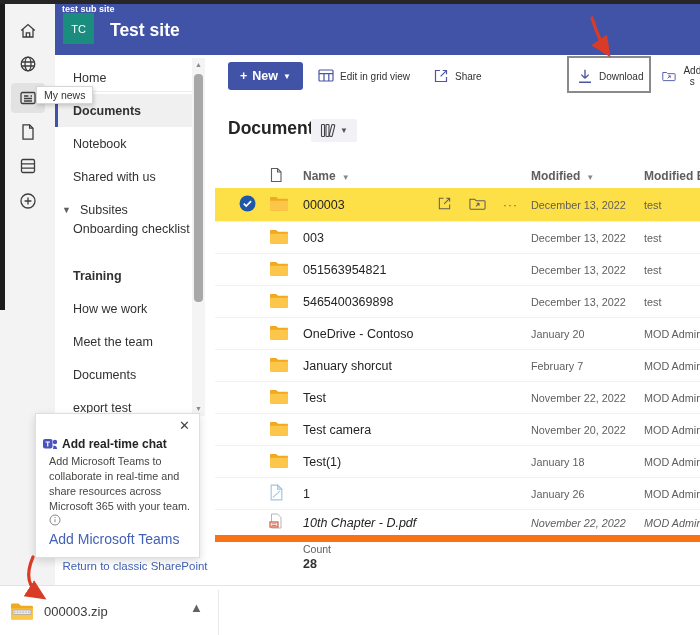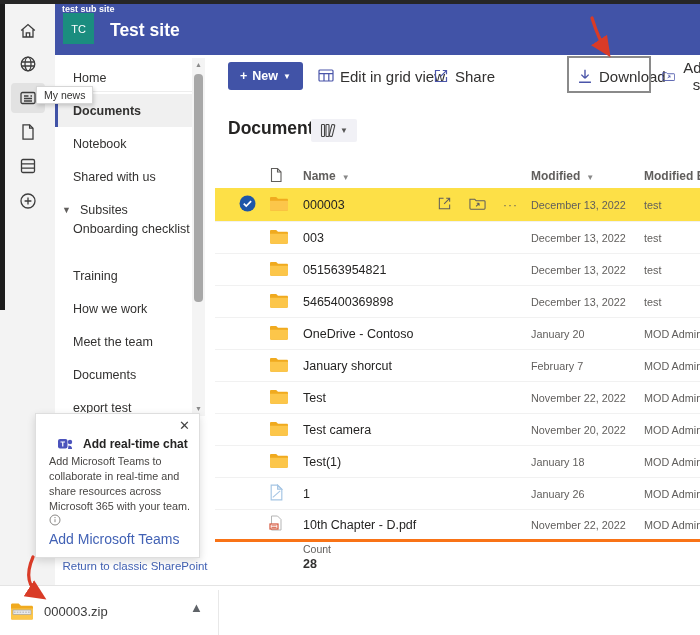--- a/index.html
+++ b/index.html
@@ -34,46 +34,46 @@
   .nav-item .chev { font-size:9px; color:#605e5c; margin-right:9px; margin-left:-11px; }
   .nav-divider { position:absolute; left:30px; top:36px; width:107px; height:1px; background:#ededed; }
   .nav-scrollbar { position:absolute; left:137px; top:3px; width:13px; height:358px; background:#f4f4f4; }
   .nav-scrollbar .arr { position:absolute; left:0; width:13px; text-align:center; font-size:7px; color:#8a8a8a; }
   .nav-scrollbar .thumb { position:absolute; left:2px; top:16px; width:9px; height:228px; background:#a8a8a8; border-radius:4px; }
   .return-link { position:absolute; left:0; top:505px; width:160px; text-align:center; font-size:11.5px; color:#4262b5; cursor:pointer; }
 
   
   .teams-card { position:absolute; left:35px; top:413px; width:165px; height:145px; background:#fff; border:1px solid #dedede; box-shadow:0 3px 8px rgba(0,0,0,.14); z-index:6; }
   .card-close { position:absolute; right:9px; top:4px; font-size:13px; color:#444; cursor:pointer; }
-  .card-title-row { position:absolute; left:21px; top:22px; display:flex; align-items:center; gap:10px; }
+  .card-title-row { position:absolute; left:6px; top:22px; display:flex; align-items:center; gap:4px; }
   .card-title { font-size:12px; font-weight:bold; color:#252423; }
   .card-body { position:absolute; left:13px; top:40px; width:142px; font-size:10.8px; line-height:1.38; color:#484644; }
   .card-info { position:absolute; left:13px; top:100px; width:12px; height:12px; }
   .card-link { position:absolute; left:13px; top:117px; font-size:14px; color:#4262b5; cursor:pointer; }
 
   
   .main { position:absolute; left:215px; top:55px; width:485px; height:530px; background:#fff; z-index:2; }
 
   .new-btn { position:absolute; left:13px; top:7px; width:75px; height:28px; background:#4153a7; border:none; border-radius:3px; color:#fff; font-size:12.5px; font-weight:bold; display:flex; align-items:center; justify-content:center; gap:5px; cursor:pointer; font-family:inherit; }
   .new-btn .chev { font-size:8px; }
-  .cmd { position:absolute; top:8px; height:26px; display:flex; align-items:center; gap:6px; font-size:15px; color:#323130; cursor:pointer; background:none; border:none; font-family:inherit; }
+  .cmd { position:absolute; top:8px; height:26px; display:flex; align-items:center; gap:6px; font-size:10px; color:#323130; cursor:pointer; background:none; border:none; font-family:inherit; }
   .cmd svg { width:16px; height:16px; stroke:#4a55a9; fill:none; stroke-width:1.2; }
   .download-box { position:absolute; left:352px; top:1px; width:84px; height:37px; border:2px solid #8a8a8a; z-index:8; pointer-events:none; }
 
   .lib-title { position:absolute; left:13px; top:63px; font-size:17.5px; font-weight:bold; color:#252423; }
   .view-pill { position:absolute; left:96px; top:64px; width:46px; height:23px; background:#f1f1f6; border-radius:2px; display:flex; align-items:center; justify-content:center; gap:4px; cursor:pointer; }
   .view-pill .chev { font-size:8px; color:#555; }
 
   
   .thead { position:absolute; left:0; top:108px; width:485px; height:26px; display:grid; grid-template-columns:30px 34px 222px 113px 86px; align-items:center; padding-left:24px; font-size:12px; font-weight:bold; color:#605e5c; }
   .thead .chev { font-size:8px; color:#888; margin-left:6px; font-weight:normal; }
   .tbody { position:absolute; left:0; top:133px; width:485px; }
   .trow { position:relative; width:485px; height:32px; display:grid; grid-template-columns:30px 34px 222px 113px 86px; align-items:center; padding-left:24px; border-bottom:1px solid #f1f1f1; font-size:12.5px; cursor:pointer; }
   .trow.selected { height:34px; background:#fde047; }
-  .trow:last-child { border-bottom:3px solid #f97316; }
+  .trow:last-child { border-bottom:7px solid #f97316;font-style:italic; }
   .cell-name { color:#252423; overflow:hidden; white-space:nowrap; }
   .cell-mod, .cell-by { font-size:10.8px; color:#605e5c; overflow:hidden; white-space:nowrap; padding-left:6px; }
   .hover-icons { position:absolute; left:222px; top:0; height:100%; display:flex; align-items:center; gap:17px; color:#605e5c; }
   .hover-icons svg { width:15px; height:15px; stroke:#605e5c; fill:none; stroke-width:1.1; }
   .dots { font-size:12px; letter-spacing:1px; color:#605e5c; }
   .count-label { position:absolute; left:88px; top:488px; font-size:10.5px; color:#605e5c; }
   .count-value { position:absolute; left:88px; top:502px; font-size:12.5px; font-weight:bold; color:#323130; }
 
   
   .shelf { position:absolute; left:0; top:585px; width:700px; height:50px; background:#fff; border-top:1px solid #e4e4e4; z-index:4; }
@@ -157,21 +157,21 @@
         <div class="nav-item" style="top: 105px;">
           <span>Shared with us</span>
         </div>
         <div class="nav-item" style="top: 138px;">
           <span class="chev">▼</span>
           <span>Subsites</span>
         </div>
         <div class="nav-item" style="top: 157px;">
           <span>Onboarding checklist</span>
         </div>
-        <div class="nav-item" style="top: 204px;">
+        <div class="nav-item" style="top: 204px; font-weight: bold;">
           <span>Training</span>
         </div>
         <div class="nav-item" style="top: 237px;">
           <span>How we work</span>
         </div>
         <div class="nav-item" style="top: 270px;">
           <span>Meet the team</span>
         </div>
         <div class="nav-item" style="top: 303px;">
           <span>Documents</span>

